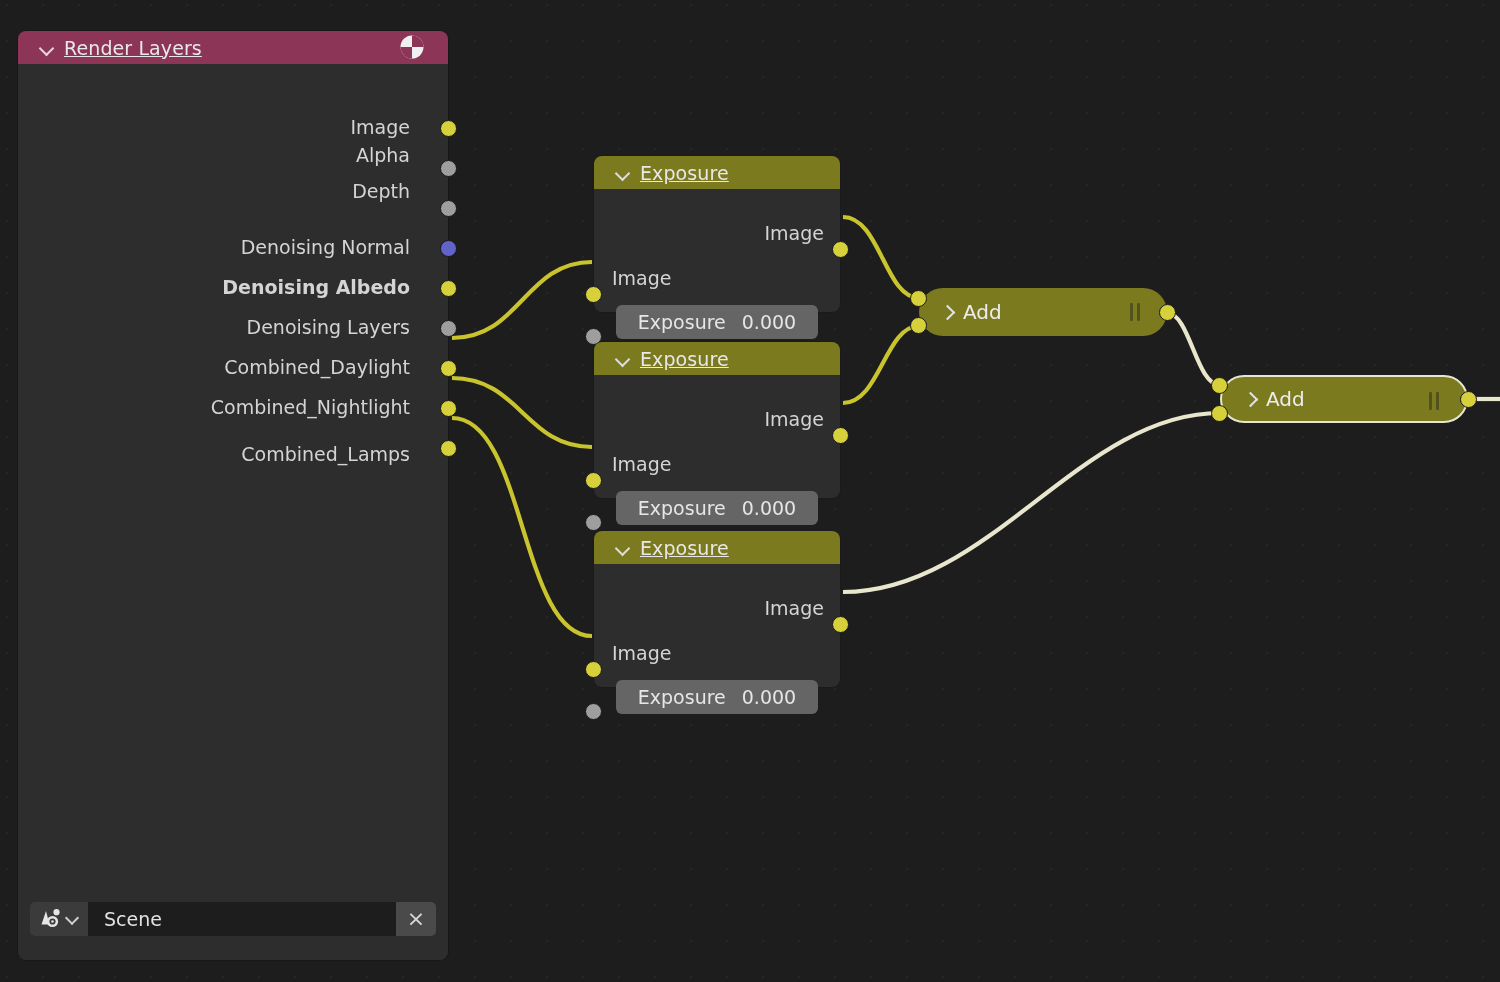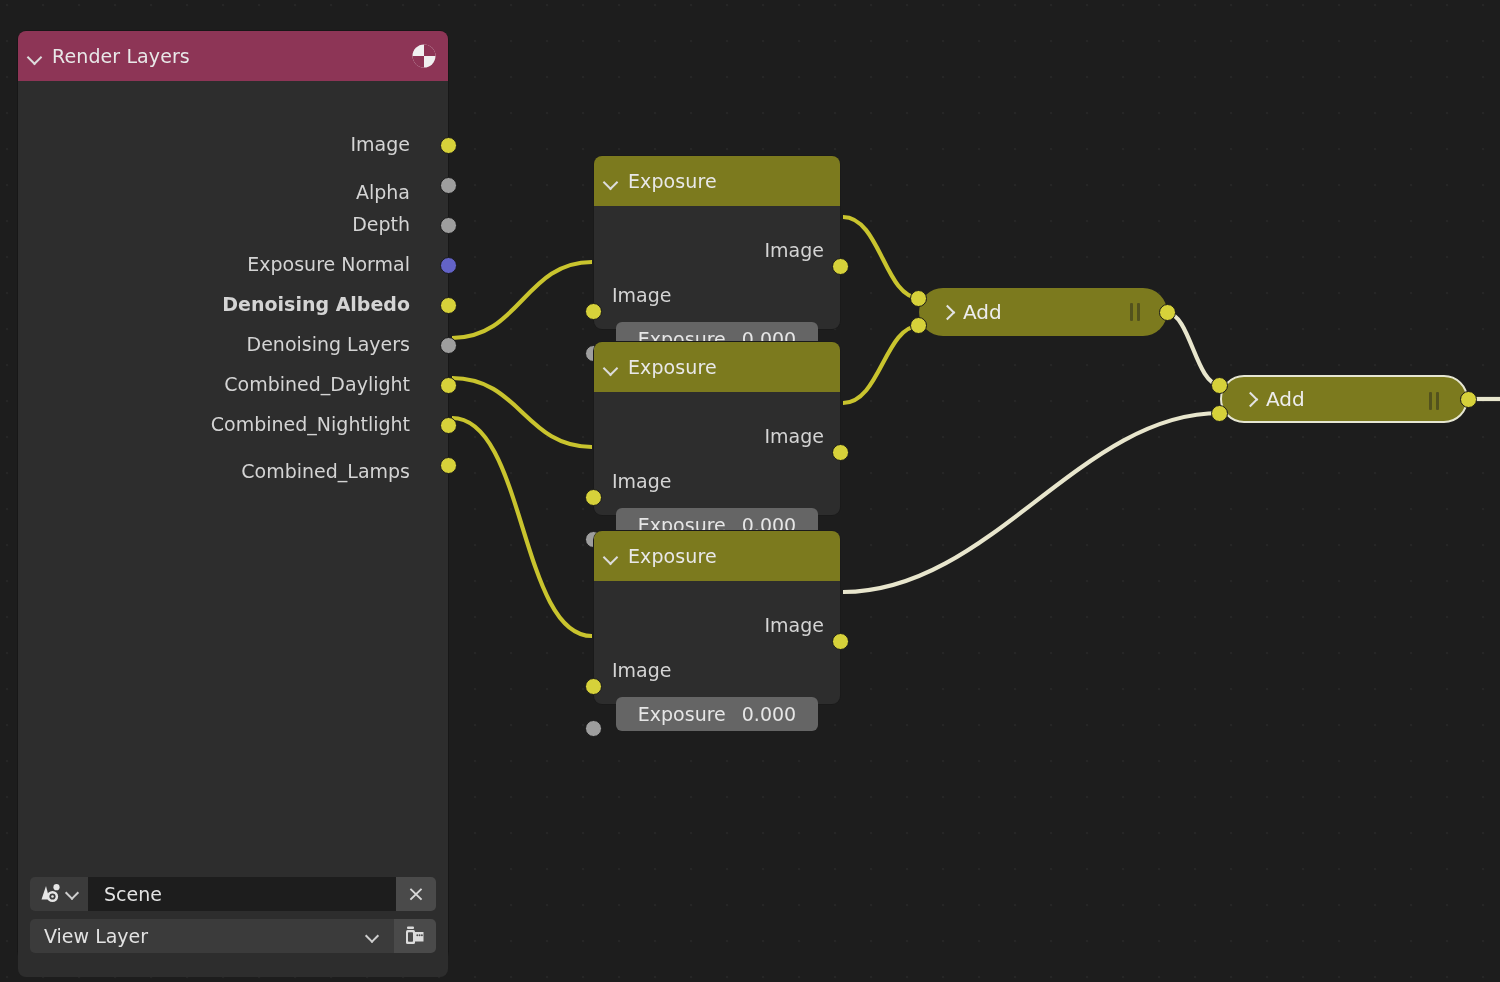--- a/index.html
+++ b/index.html
@@ -14,22 +14,22 @@
     background-color:#1d1d1d;
     background-image:radial-gradient(circle at 1px 1px, #262626 1.3px, transparent 1.6px);
     background-size:36px 36px;
     background-position:6px 4px;
   }
   #noodles{position:absolute;left:0;top:0;width:1500px;height:982px;pointer-events:none;}
 
   
   .node{position:absolute;border-radius:9px;box-sizing:border-box;}
   .node .hdr{
-    height:50px;border-radius:8px 8px 0 0;display:flex;align-items:center;
-    padding:0 10px;color:#e8e8e8;font-size:19px;letter-spacing:.1px;
+    height:33px;border-radius:8px 8px 0 0;display:flex;align-items:center;
+    padding:0 22px;color:#e8e8e8;font-size:19px;letter-spacing:.1px;text-decoration:underline;
   }
   .node .body{
     background:#2d2d2d;border-radius:0 0 8px 8px;position:relative;padding-left:7px;
   }
   .chev-d{width:15px;height:15px;flex:0 0 auto;margin-right:9px;position:relative;}
   .chev-d::before{
     content:"";position:absolute;left:1px;top:3px;width:9px;height:9px;
     border-right:2.3px solid #dcdcdc;border-bottom:2.3px solid #dcdcdc;
     transform:rotate(45deg);
   }
@@ -148,23 +148,23 @@
           <circle cx="13" cy="13" r="11.5" fill="#f0f0f0"></circle>
           <path d="M13 13 L13 1.5 A11.5 11.5 0 0 1 24.5 13 Z" fill="#8d3556"></path>
           <path d="M13 13 L1.5 13 A11.5 11.5 0 0 1 13 1.5 Z" fill="#8d3556" opacity="0"></path>
           <path d="M13 13 L13 24.5 A11.5 11.5 0 0 1 1.5 13 Z" fill="#8d3556"></path>
         </svg>
       </span>
     </div>
     <div class="body" style="height:896px;">
 
       <div class="rowlbl" style="top:52px;">Image</div>
-      <div class="rowlbl" style="top:100px;">Alpha</div>
-      <div class="rowlbl" style="top:132px;">Depth</div>
-      <div class="rowlbl" style="top:172px;">Exposure Normal</div>
+      <div class="rowlbl" style="top:80px;">Alpha</div>
+      <div class="rowlbl" style="top:116px;">Depth</div>
+      <div class="rowlbl" style="top:172px;">Denoising Normal</div>
       <div class="rowlbl" style="top:212px;font-weight:bold;">Denoising Albedo</div>
       <div class="rowlbl" style="top:252px;">Denoising Layers</div>
       <div class="rowlbl" style="top:292px;">Combined_Daylight</div>
       <div class="rowlbl" style="top:332px;">Combined_Nightlight</div>
       <div class="rowlbl" style="top:379px;">Combined_Lamps</div>
 
       <div class="sock img" style="right:-9px;top:56px;"></div>
       <div class="sock grey" style="right:-9px;top:96px;"></div>
       <div class="sock grey" style="right:-9px;top:136px;"></div>
       <div class="sock vec" style="right:-9px;top:176px;"></div>
@@ -187,37 +187,20 @@
             <span style="position:relative;width:13px;height:13px;display:inline-block;">
               <span style="position:absolute;left:0;top:0;width:8px;height:8px;
                            border-right:2.2px solid #cfcfcf;border-bottom:2.2px solid #cfcfcf;
                            transform:rotate(45deg);"></span>
             </span>
           </div>
           <div class="txtfield">Scene</div>
           <div class="xbtn">×</div>
         </div>
 
-        <div class="wrow">
-          <div class="dropdown">
-            <span>View Layer</span>
-            <span class="dd-arrow"></span>
-          </div>
-          <div class="iconbtn">
-            <svg width="24" height="24" viewBox="0 0 24 24">
-              <rect x="4" y="2.5" width="7" height="2.5" rx="1" fill="#dcdcdc"></rect>
-              <rect x="3" y="6" width="9" height="14" rx="1.5" fill="#dcdcdc"></rect>
-              <rect x="5" y="8.2" width="5" height="9.6" rx="0.8" fill="#4a4a4a"></rect>
-              <path d="M12 8 H20.5 V17.5 H12 Z" fill="#dcdcdc"></path>
-              <circle cx="14.3" cy="11.2" r="0.95" fill="#4a4a4a"></circle>
-              <circle cx="16.6" cy="11.2" r="0.95" fill="#4a4a4a"></circle>
-              <circle cx="18.9" cy="11.2" r="0.95" fill="#4a4a4a"></circle>
-            </svg>
-          </div>
-        </div>
       </div>
     </div>
   </div>
 
   <div class="node expo" style="left:594px;top:156px;">
     <div class="hdr">
       <span class="chev-d"></span>
       <span>Exposure</span>
     </div>
     <div class="body">

